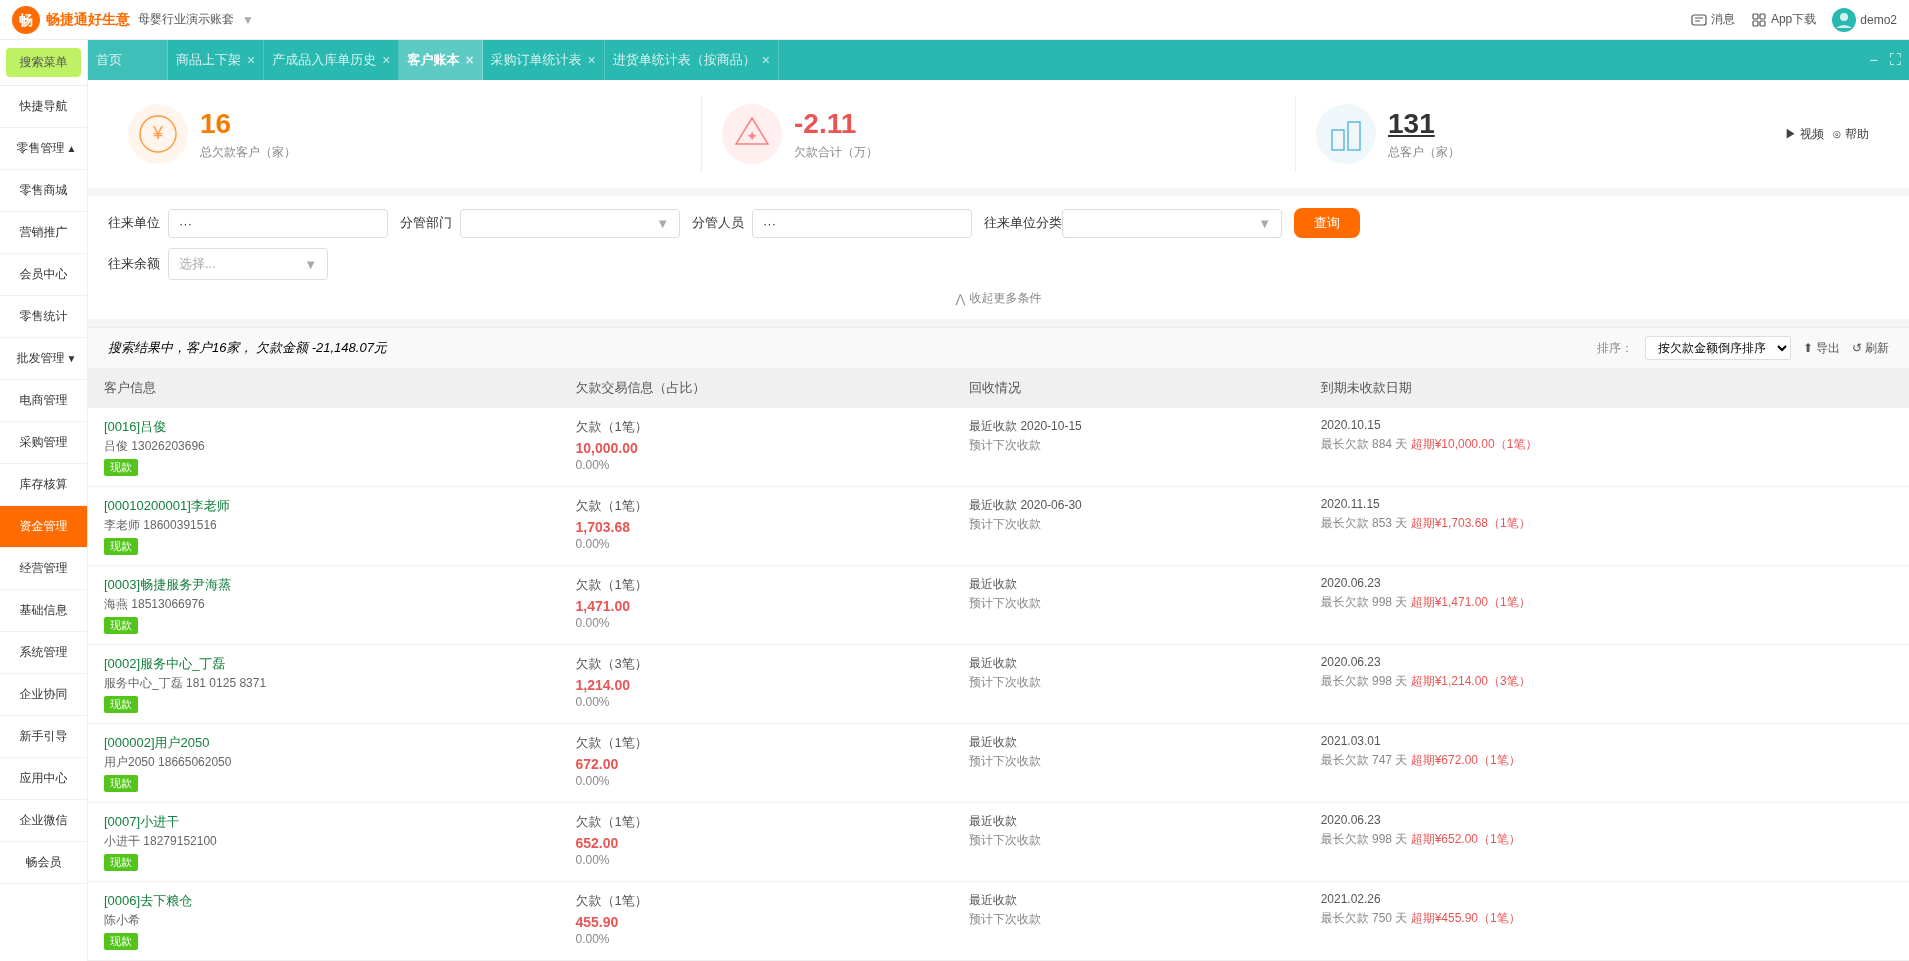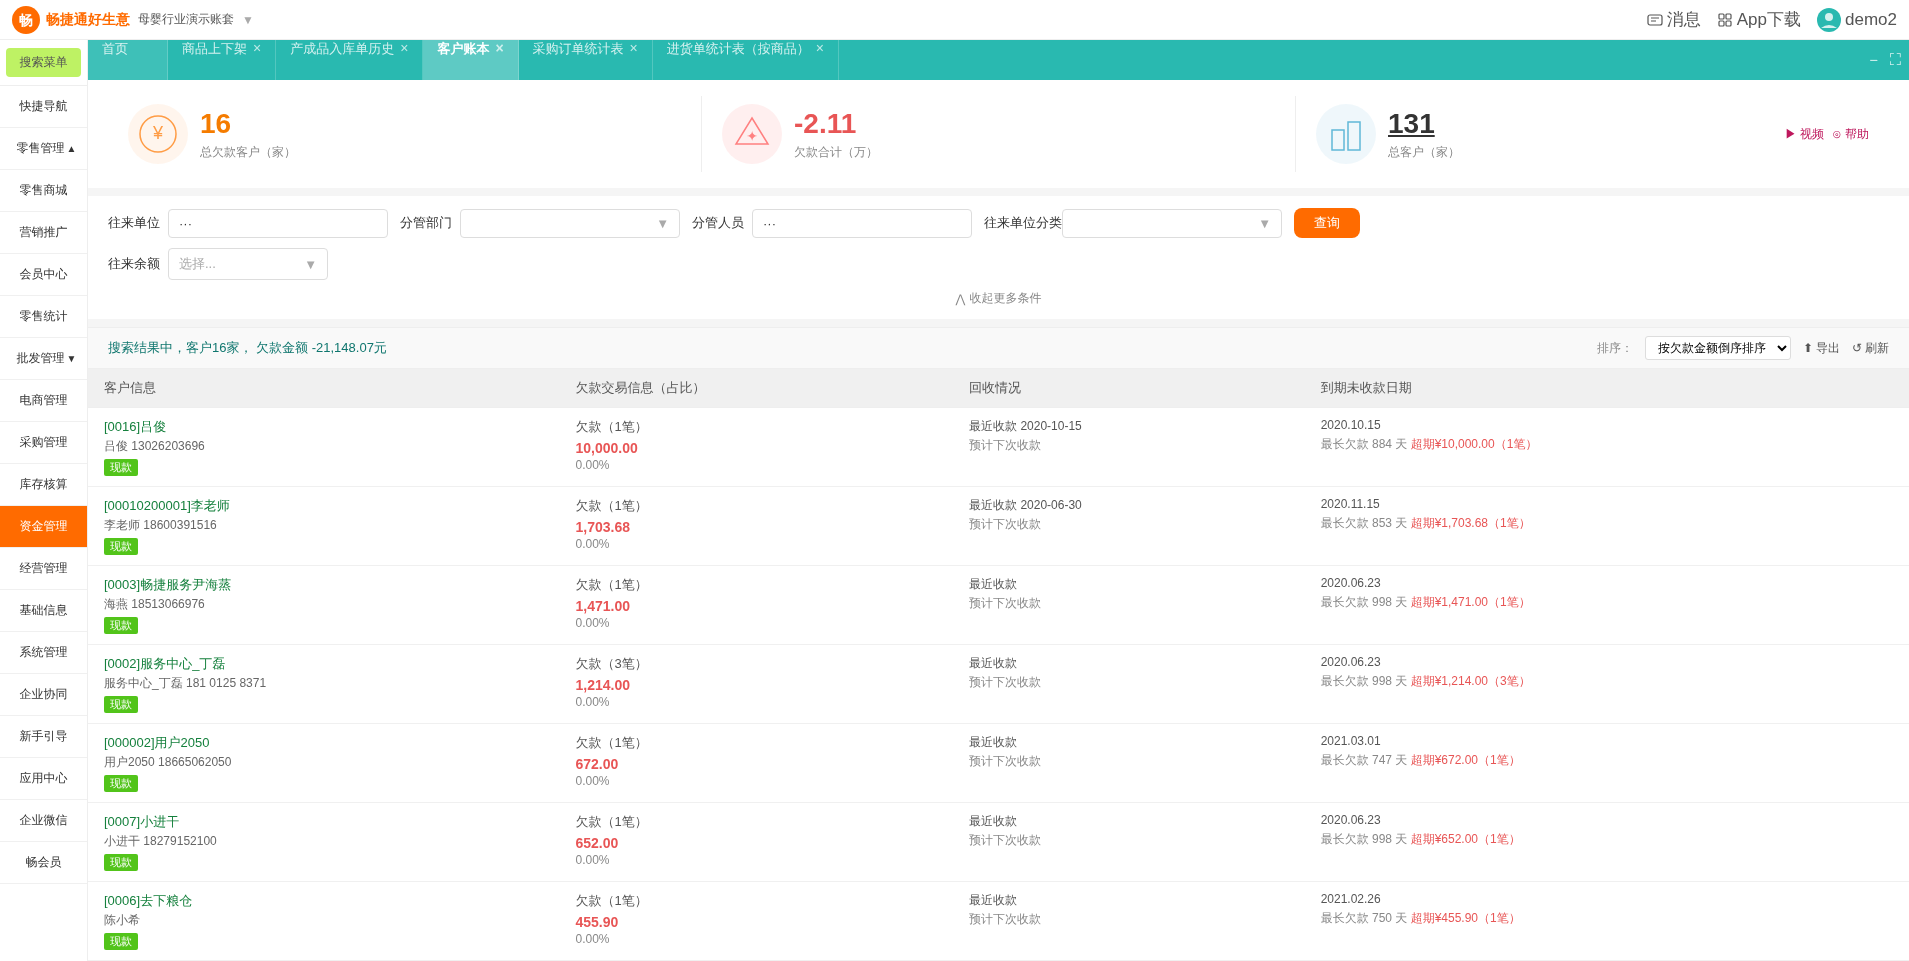--- a/index.html
+++ b/index.html
@@ -6,37 +6,37 @@
     body { background: #f5f5f5; font-size: 13px; color: #333; overflow: hidden; height: 961px; }
 
     
     .app-container { display: flex; flex-direction: column; height: 100%; }
     .top-bar { height: 40px; background: #fff; display: flex; align-items: center; padding: 0 12px; border-bottom: 1px solid #eee; justify-content: space-between; }
     .top-bar-left { display: flex; align-items: center; gap: 8px; }
     .logo-area { display: flex; align-items: center; gap: 6px; }
     .logo-text { color: #ff6b00; font-weight: bold; font-size: 14px; }
     .brand-name { font-size: 12px; color: #555; }
     .top-bar-right { display: flex; align-items: center; gap: 16px; }
-    .top-bar-icon { display: flex; align-items: center; gap: 4px; font-size: 17px; color: #555; cursor: pointer; }
+    .top-bar-icon { display: flex; align-items: center; gap: 4px; font-size: 12px; color: #555; cursor: pointer; }
 
     .main-layout { display: flex; flex: 1; overflow: hidden; }
 
     
     .sidebar { width: 88px; background: #fff; border-right: 1px solid #eee; display: flex; flex-direction: column; overflow-y: auto; }
     .sidebar-search { padding: 8px 6px; border-bottom: 1px solid #eee; }
     .sidebar-search-btn { width: 100%; background: #bef264; border: none; padding: 6px 4px; border-radius: 4px; font-size: 12px; color: #555; cursor: pointer; text-align: center; }
     .sidebar-nav-item { padding: 12px 6px; text-align: center; font-size: 12px; color: #333; cursor: pointer; border-bottom: 1px solid #f0f0f0; }
     .sidebar-nav-item.active { background: #ff6b00; color: #fff; }
     .sidebar-nav-item.has-arrow { display: flex; align-items: center; justify-content: center; gap: 2px; padding-left: 12px; }
     .nav-arrow { font-size: 10px; }
 
     
     .content-area { flex: 1; display: flex; flex-direction: column; overflow: hidden; }
     .tabs-bar { height: 40px; background: #29b9b0; display: flex; align-items: stretch; padding-left: 0; overflow-x: auto; }
-    .tab-item { display: flex; padding: 0 14px; font-size: 13px; color: rgba(255,255,255,0.8); cursor: pointer; white-space: nowrap; border-right: 1px solid rgba(255,255,255,0.2); gap: 6px; min-width: 80px; }
+    .tab-item { display: flex; align-items: center; padding: 0 8px; font-size: 13px; color: rgba(255,255,255,0.8); cursor: pointer; white-space: nowrap; border-right: 1px solid rgba(255,255,255,0.2); gap: 6px; min-width: 80px; }
     .tab-item.active { background: rgba(255,255,255,0.25); color: #fff; font-weight: bold; }
     .tab-home { background: rgba(255,255,255,0.1); }
     .tab-close { color: rgba(255,255,255,0.7); font-size: 14px; }
     .tabs-right { margin-left: auto; display: flex; align-items: center; padding: 0 8px; gap: 8px; }
     .tabs-right-btn { color: rgba(255,255,255,0.8); cursor: pointer; font-size: 16px; }
 
     
     .page-content { flex: 1; overflow-y: auto; background: #f5f5f5; }
 
     
@@ -46,37 +46,37 @@
     .stat-icon { width: 60px; height: 60px; display: flex; align-items: center; justify-content: center; border-radius: 50%; }
     .stat-icon-orange { background: rgba(255,160,80,0.1); }
     .stat-icon-pink { background: rgba(255,100,100,0.1); }
     .stat-icon-blue { background: rgba(100,180,220,0.1); }
     .stat-info { flex: 1; }
     .stat-value { font-size: 28px; font-weight: bold; }
     .stat-value.red { color: #e85555; }
     .stat-value.orange { color: #f57c00; }
     .stat-value.dark { color: #333; }
     .stat-label { font-size: 12px; color: #888; margin-top: 4px; }
-    .stat-card-actions { display: flex; gap: 8px; font-size: 12px; color: #be185d; }
+    .stat-card-actions { display: flex; gap: 8px; font-size: 12px; color: #404040; }
     .stat-card-actions span { cursor: pointer; }
 
     
     .filter-area { background: #fff; padding: 12px 20px; margin-bottom: 8px; }
     .filter-row { display: flex; align-items: center; gap: 12px; margin-bottom: 10px; flex-wrap: wrap; }
     .filter-item { display: flex; align-items: center; gap: 0; }
     .filter-label { font-size: 13px; color: #333; white-space: nowrap; min-width: 60px; }
     .filter-input { border: 1px solid #ddd; border-radius: 4px; padding: 6px 10px; font-size: 13px; min-width: 160px; background: #fff; display: flex; align-items: center; justify-content: space-between; cursor: pointer; }
     .filter-input-wide { min-width: 220px; }
     .filter-input .arrow { color: #aaa; }
     .query-btn { background: #ff6b00; color: #fff; border: none; padding: 6px 20px; border-radius: 8px; cursor: pointer; font-size: 13px; }
     .collapse-btn { display: flex; align-items: center; gap: 4px; justify-content: center; color: #888; font-size: 12px; cursor: pointer; margin-top: 4px; }
 
     
     .result-summary { background: #f9f9f9; padding: 8px 20px; display: flex; align-items: center; justify-content: space-between; border-bottom: 1px solid #eee; border-top: 1px solid #eee; font-size: 13px; }
-    .result-summary-text { color: #0f766e; }
+    .result-summary-text { color: #000000; font-style: italic; }
     .result-actions { display: flex; align-items: center; gap: 12px; color: #555; font-size: 12px; }
     .result-actions .sort-label { color: #888; }
     .result-actions .sort-select { border: 1px solid #ddd; padding: 3px 8px; border-radius: 3px; font-size: 12px; background: #fff; cursor: pointer; }
     .result-actions .action-btn { display: flex; align-items: center; gap: 3px; cursor: pointer; color: #555; }
 
     
     .data-table { background: #fff; width: 100%; border-collapse: collapse; }
     .data-table thead tr { background: #f0f0f0; }
     .data-table th { padding: 10px 16px; text-align: left; font-size: 13px; color: #555; font-weight: normal; border-bottom: 1px solid #eee; }
     .data-table tbody tr { border-bottom: 1px solid #f0f0f0; }

